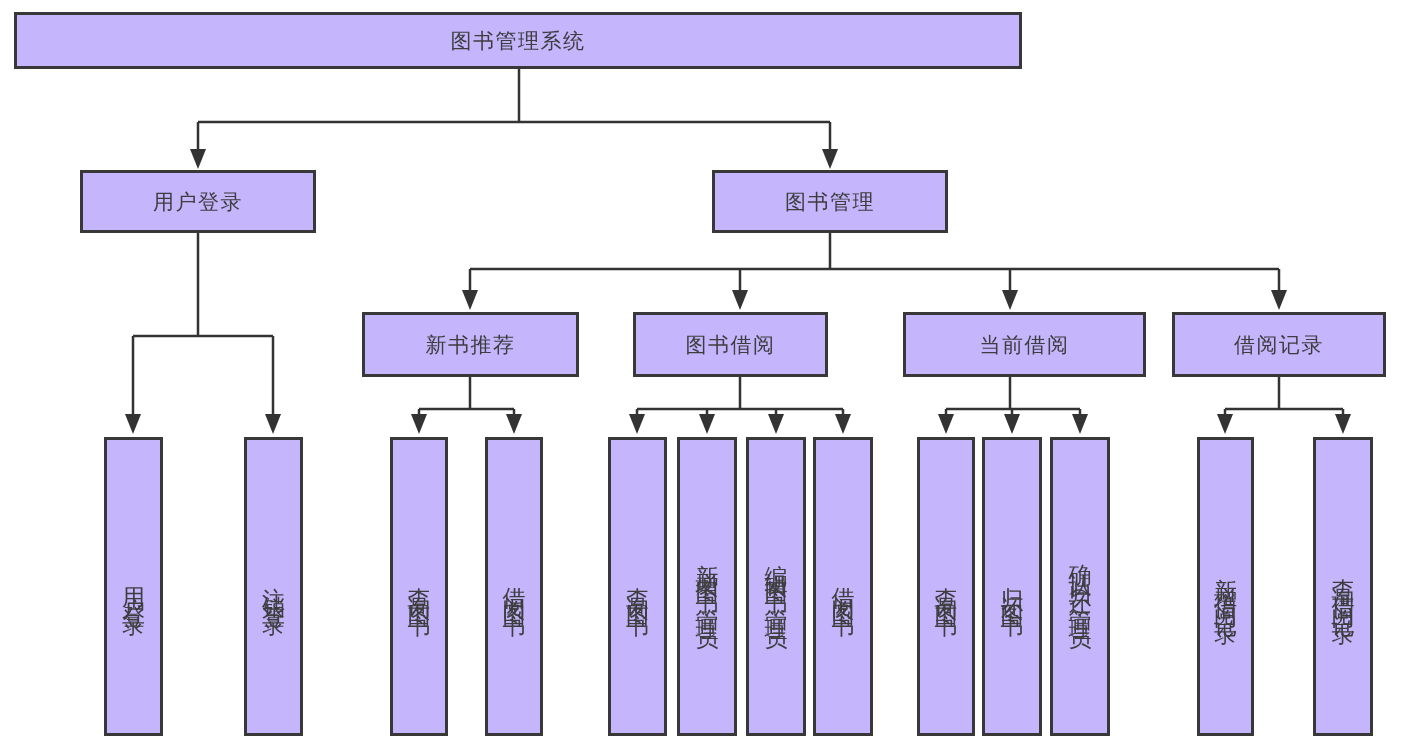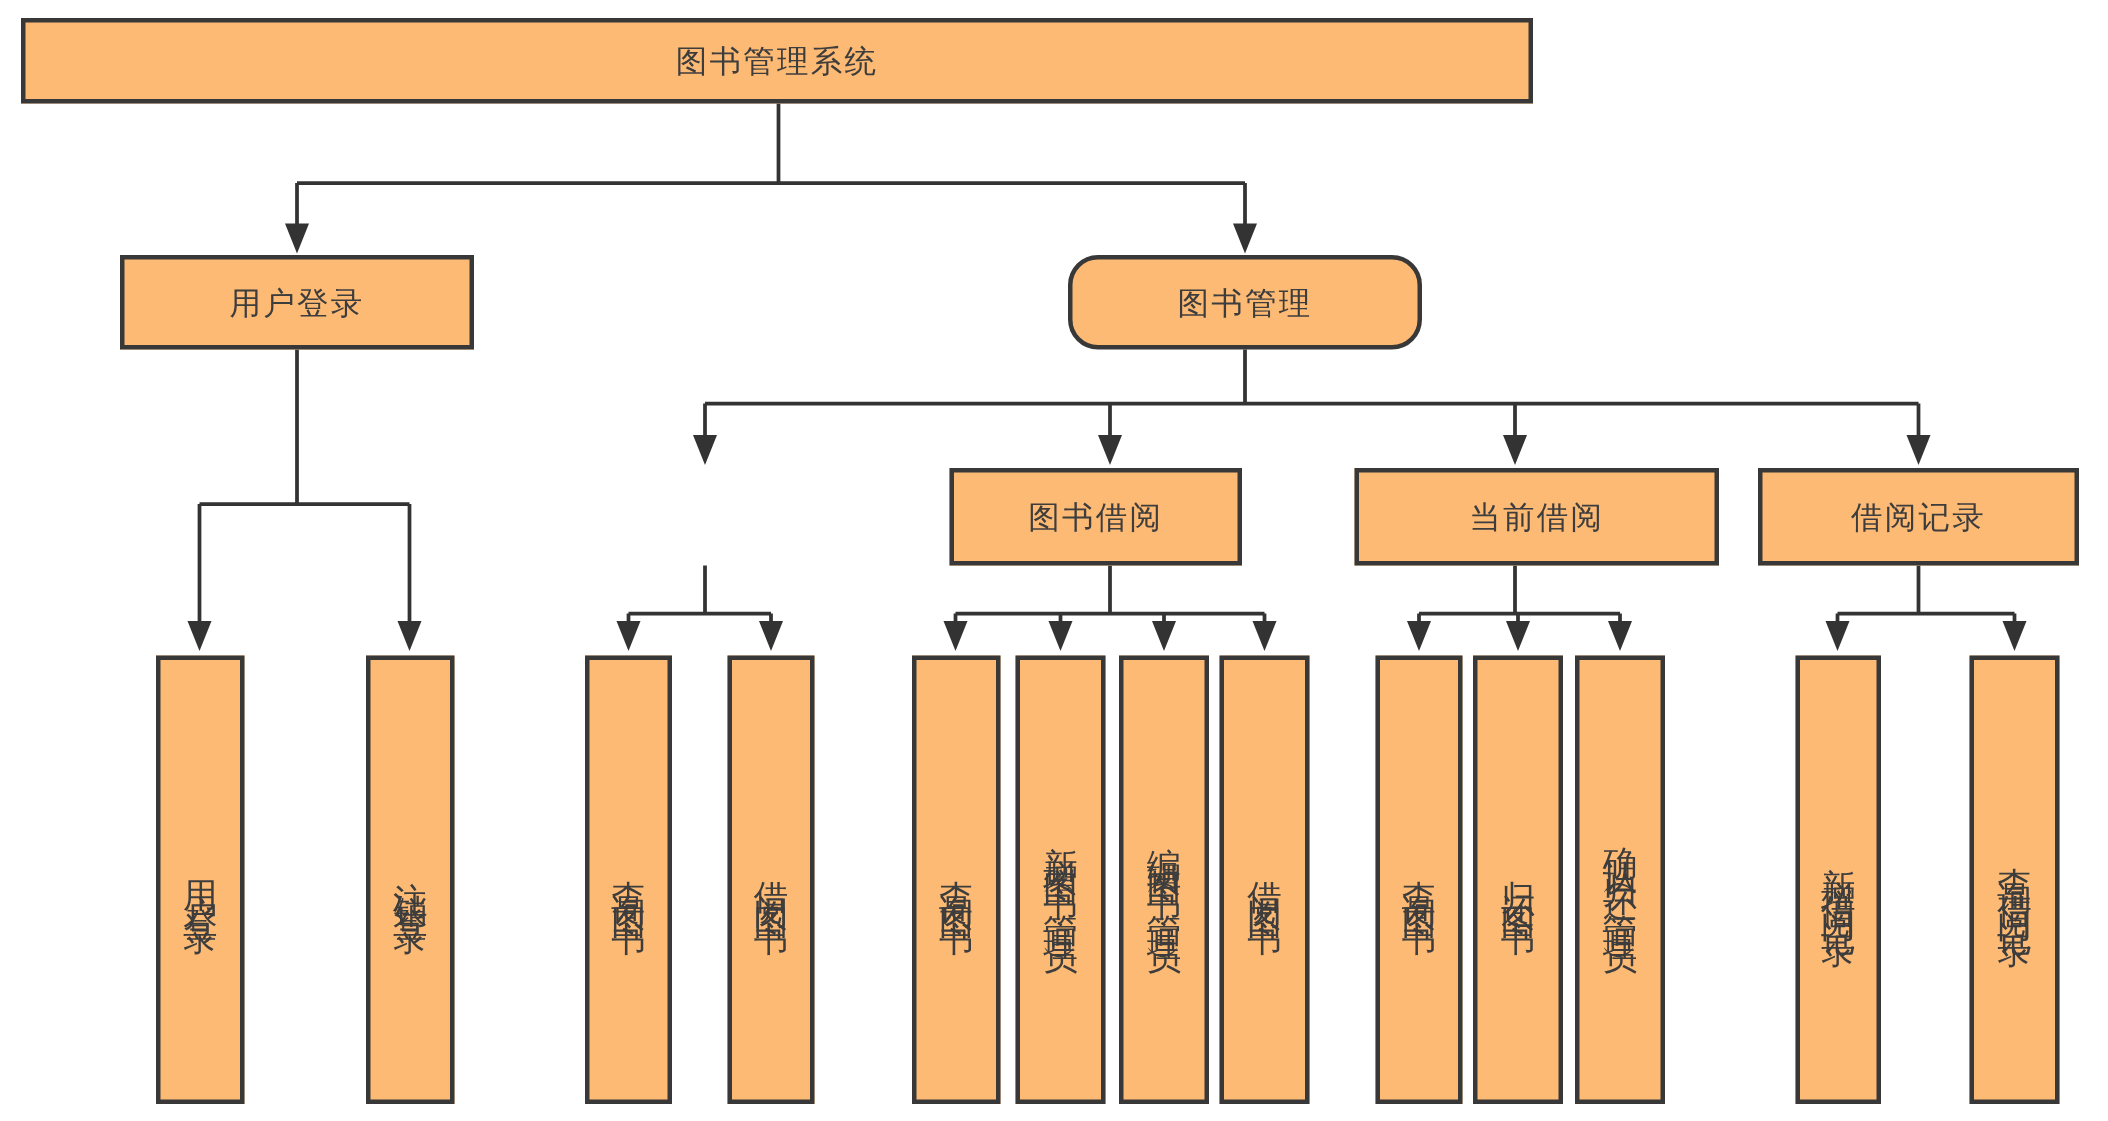--- a/index.html
+++ b/index.html
@@ -8,21 +8,21 @@
     width:1405px; height:747px;
     background:var(--c-background,#fff);
     font-family:"Liberation Sans", sans-serif;
     overflow:hidden;
   }
   svg.wires { position:absolute; left:0; top:0; z-index:1; }
   .ln { stroke:var(--c-line,#333333); stroke-width:2.5; fill:none; }
   .ah { fill:var(--c-line,#333333); stroke:none; }
   .node {
     position:absolute; box-sizing:border-box; z-index:2;
-    background:#fdba74;
+    background:#c4b5fd;
     border:3px solid var(--c-border,#383838);
     color:var(--c-text,#3d3d3d);
     display:flex; align-items:center; justify-content:center;
     text-align:center;
   }
   .node.h { font-size:21px; letter-spacing:1.5px; }
   .node.v {
     writing-mode:vertical-rl;
     text-orientation:mixed;
     font-size:23px;
@@ -125,22 +125,23 @@
       </g>
     <g>
         <line x1="1343" y1="409" x2="1343" y2="416" class="ln"></line>
         <polygon points="1335,414 1351,414 1343,434" class="ah"></polygon>
       </g>
   </svg>
 
   <div class="node h" style="left:14px; top:12px; width:1008px; height:57px;">图书管理系统</div>
 
   <div class="node h" style="left:80px; top:170px; width:236px; height:63px;">用户登录</div>
-  <div class="node h" style="left:712px; top:170px; width:236px; height:63px;border-radius:20px;">图书管理</div>
+  <div class="node h" style="left:712px; top:170px; width:236px; height:63px;">图书管理</div>
 
+  <div class="node h" style="left:362px; top:312px; width:217px; height:65px;">新书推荐</div>
   <div class="node h" style="left:633px; top:312px; width:195px; height:65px;">图书借阅</div>
   <div class="node h" style="left:903px; top:312px; width:243px; height:65px;">当前借阅</div>
   <div class="node h" style="left:1172px; top:312px; width:214px; height:65px;">借阅记录</div>
 
   <div class="node v" style="left:104px; top:437px; width:59px; height:299px;">用户登录</div>
   <div class="node v" style="left:244px; top:437px; width:59px; height:299px;">注销登录</div>
 
   <div class="node v" style="left:390px; top:437px; width:58px; height:299px;">查询图书</div>
   <div class="node v" style="left:485px; top:437px; width:58px; height:299px;">借阅图书</div>
 

